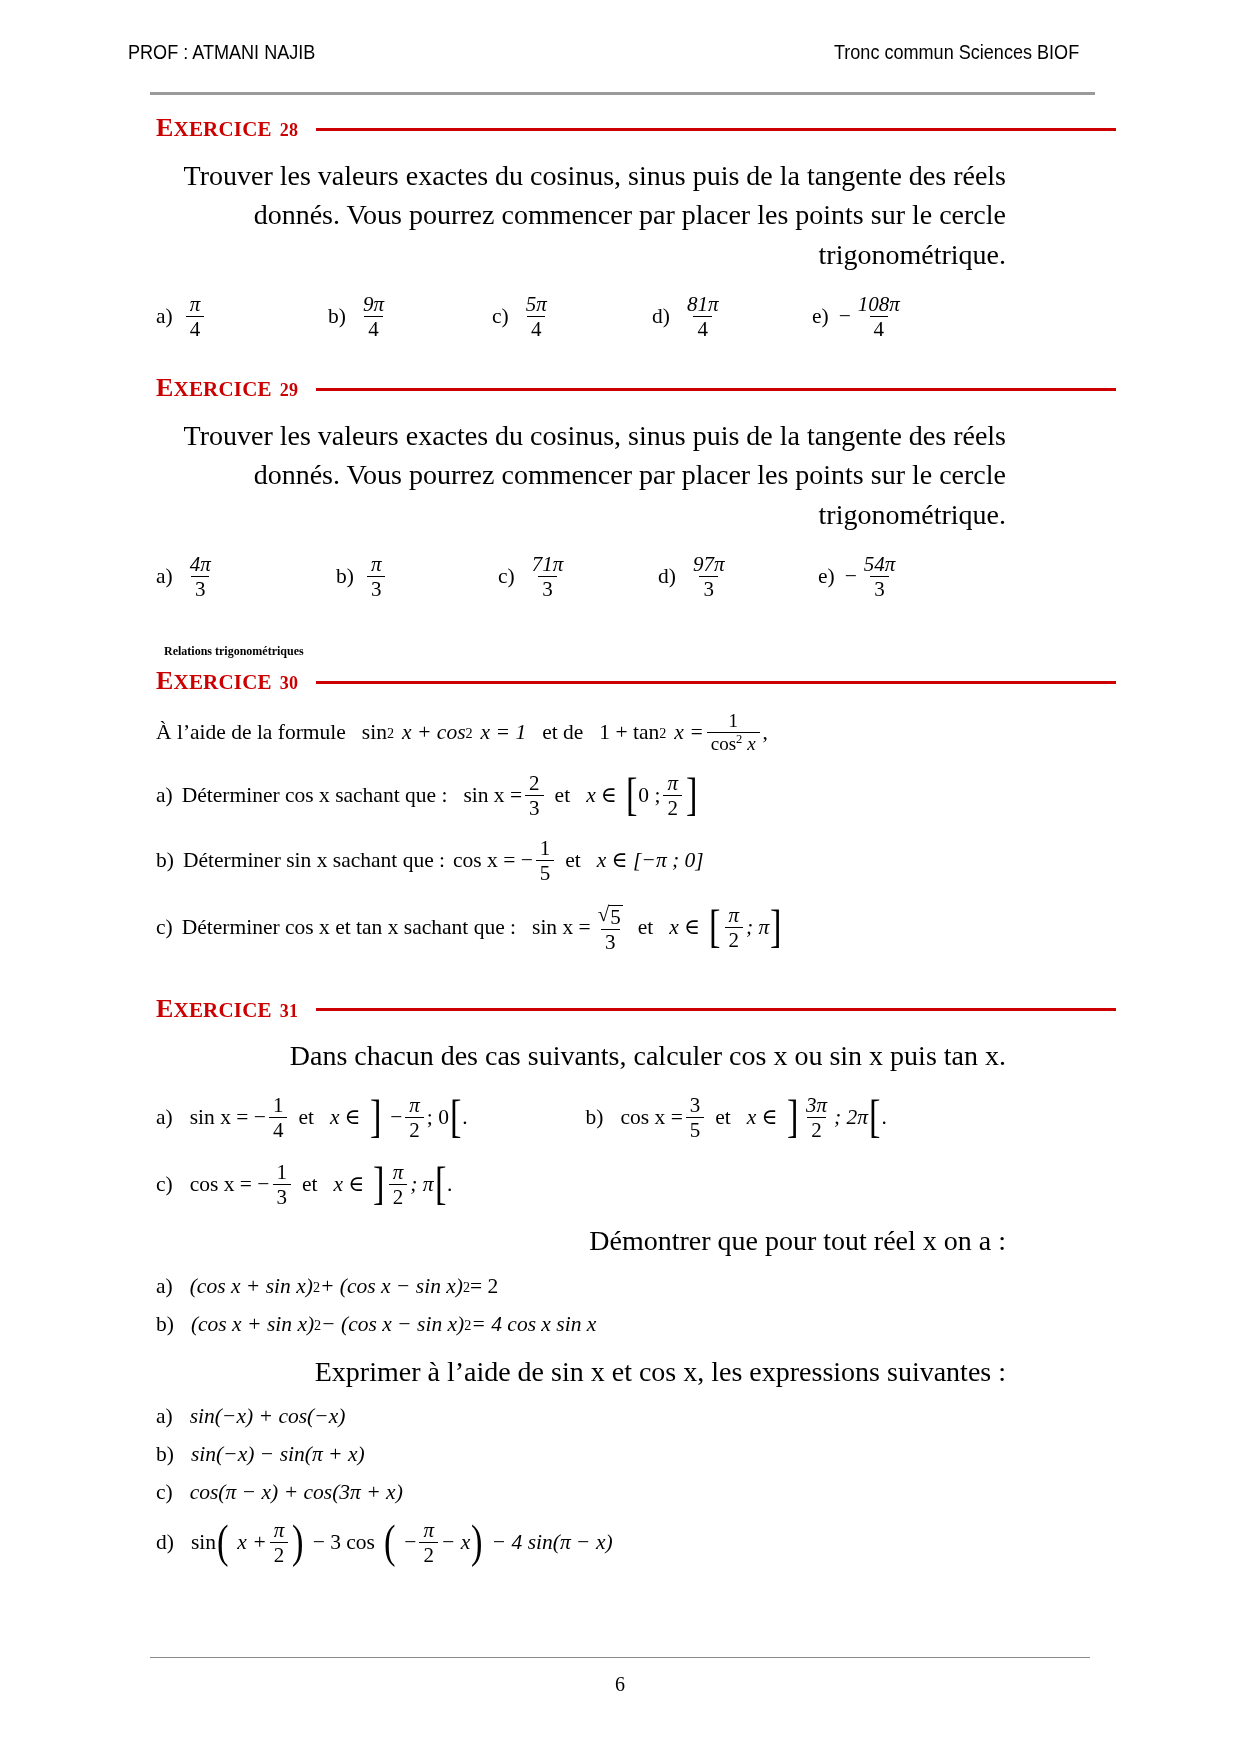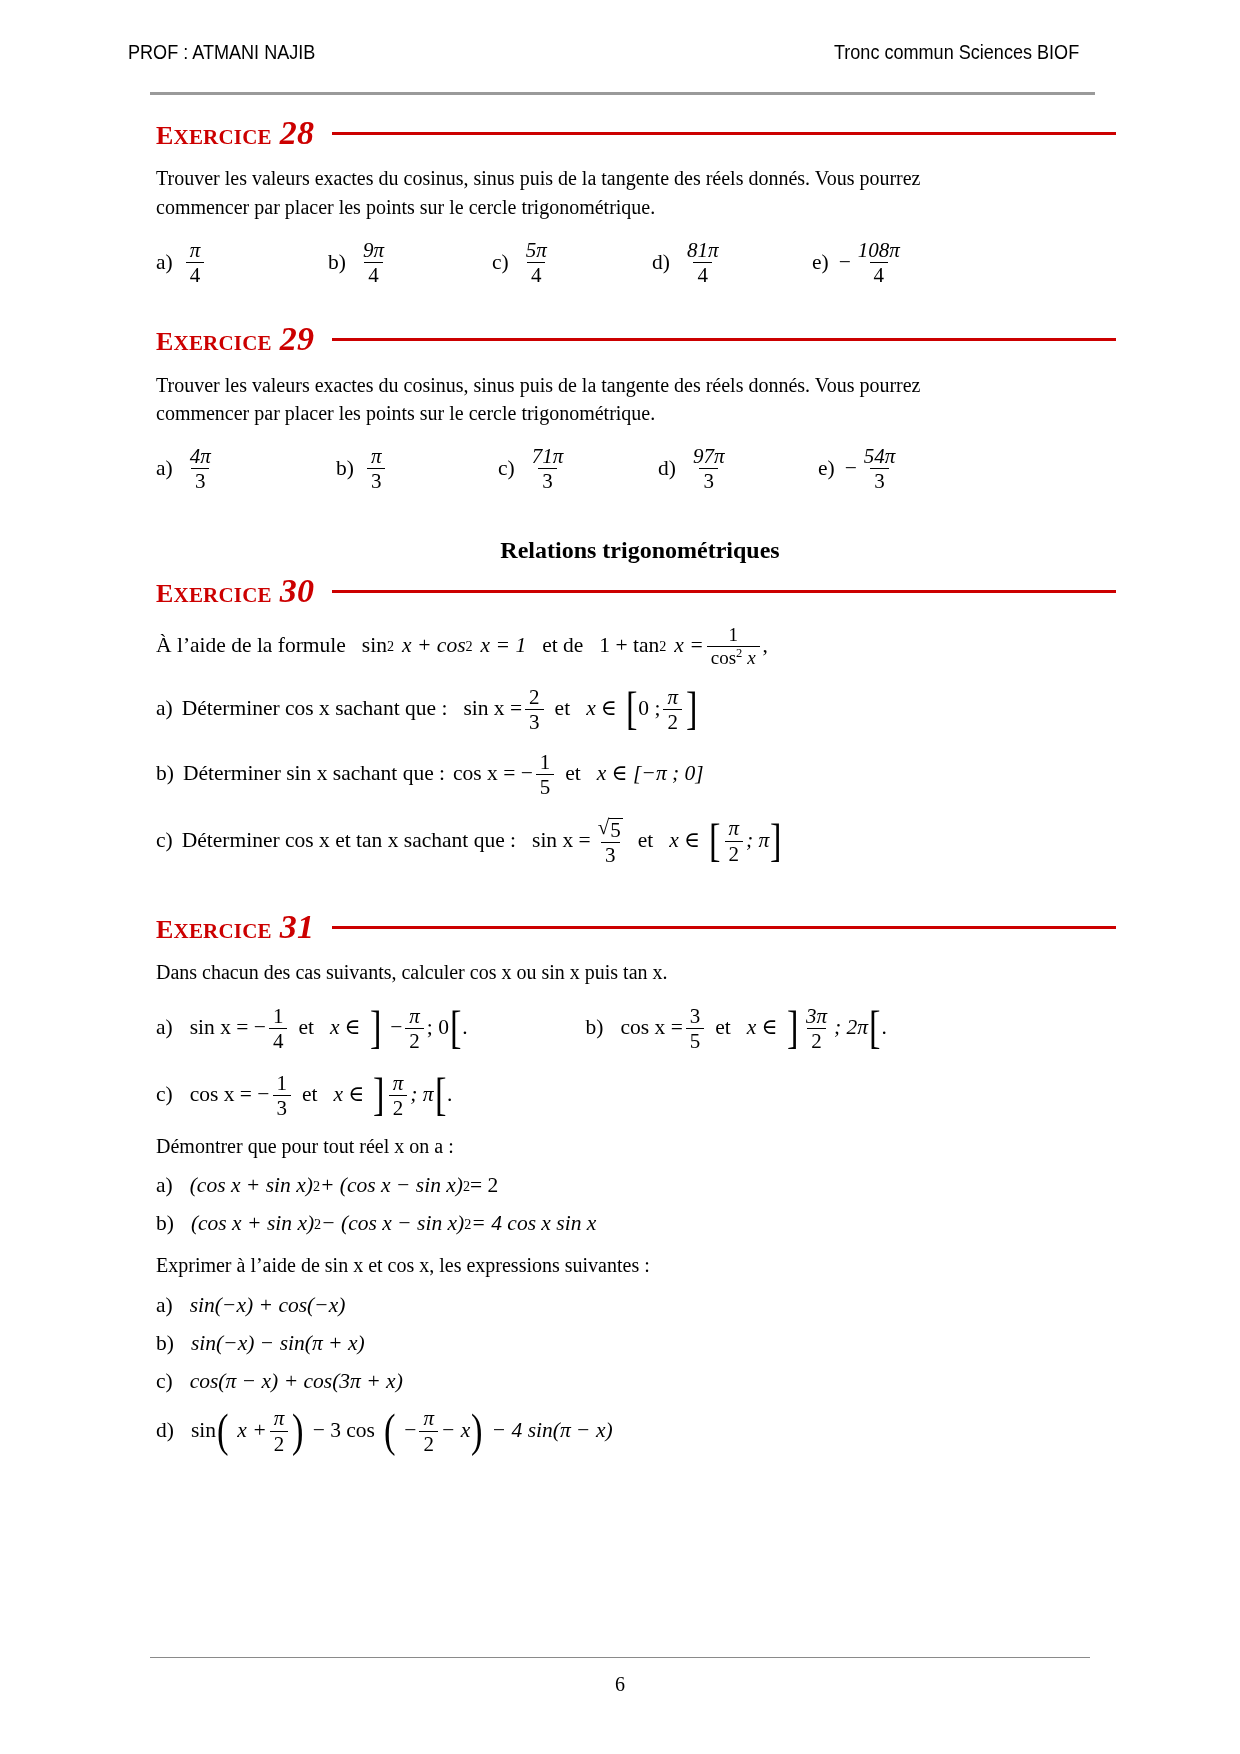--- a/index.html
+++ b/index.html
@@ -77,41 +77,40 @@
     font-family: "Liberation Serif", "DejaVu Serif", serif;
     font-weight: bold;
     font-size: 21px;
     font-variant: small-caps;
     letter-spacing: 0.2px;
     white-space: nowrap;
     padding-right: 18px;
     line-height: 1.1;
   }
   .ex-title .big { font-size: 26px; }
-  .ex-title .num { font-size: 34px; font-variant: normal; font-style: italic; }
+  .ex-title .num { font-size: 18px; font-variant: normal; }
   .ex-rule {
     flex: 1 1 auto;
     border-top: 3px solid #cc0000;
     height: 0;
     margin-top: 2px;
   }
 
   
   p.statement {
-    font-size: 20px;
+    font-size: 28px;
     line-height: 1.42;
     margin: 13px 0 0 0;
-    text-align: left;
+    text-align: right;
     max-width: 850px;
   }
   .subhead {
     font-weight: bold;
-    font-size: 24px;
+    font-size: 12px;
     margin: 44px 0 8px 8px;
-    text-align: center;
   }
 
   .item-line {
     font-size: 21.5px;
     line-height: 1.3;
     margin-top: 14px;
     display: flex;
     align-items: center;
     flex-wrap: nowrap;
   }

